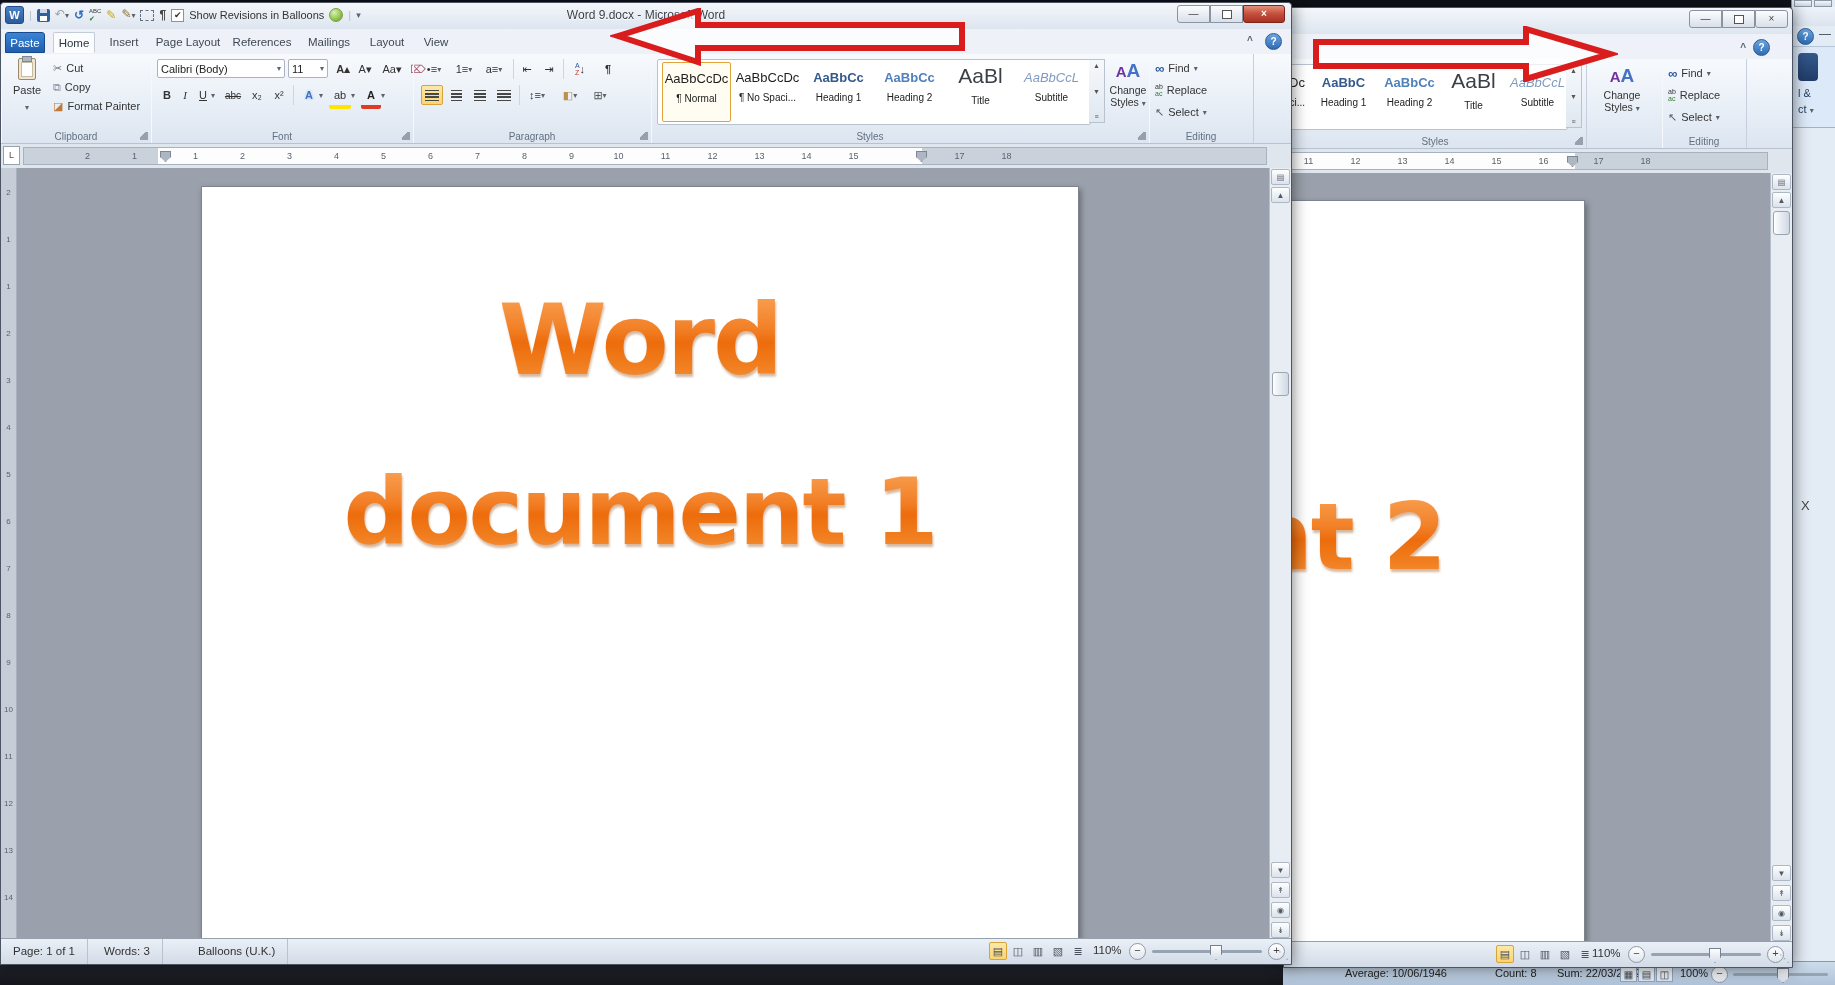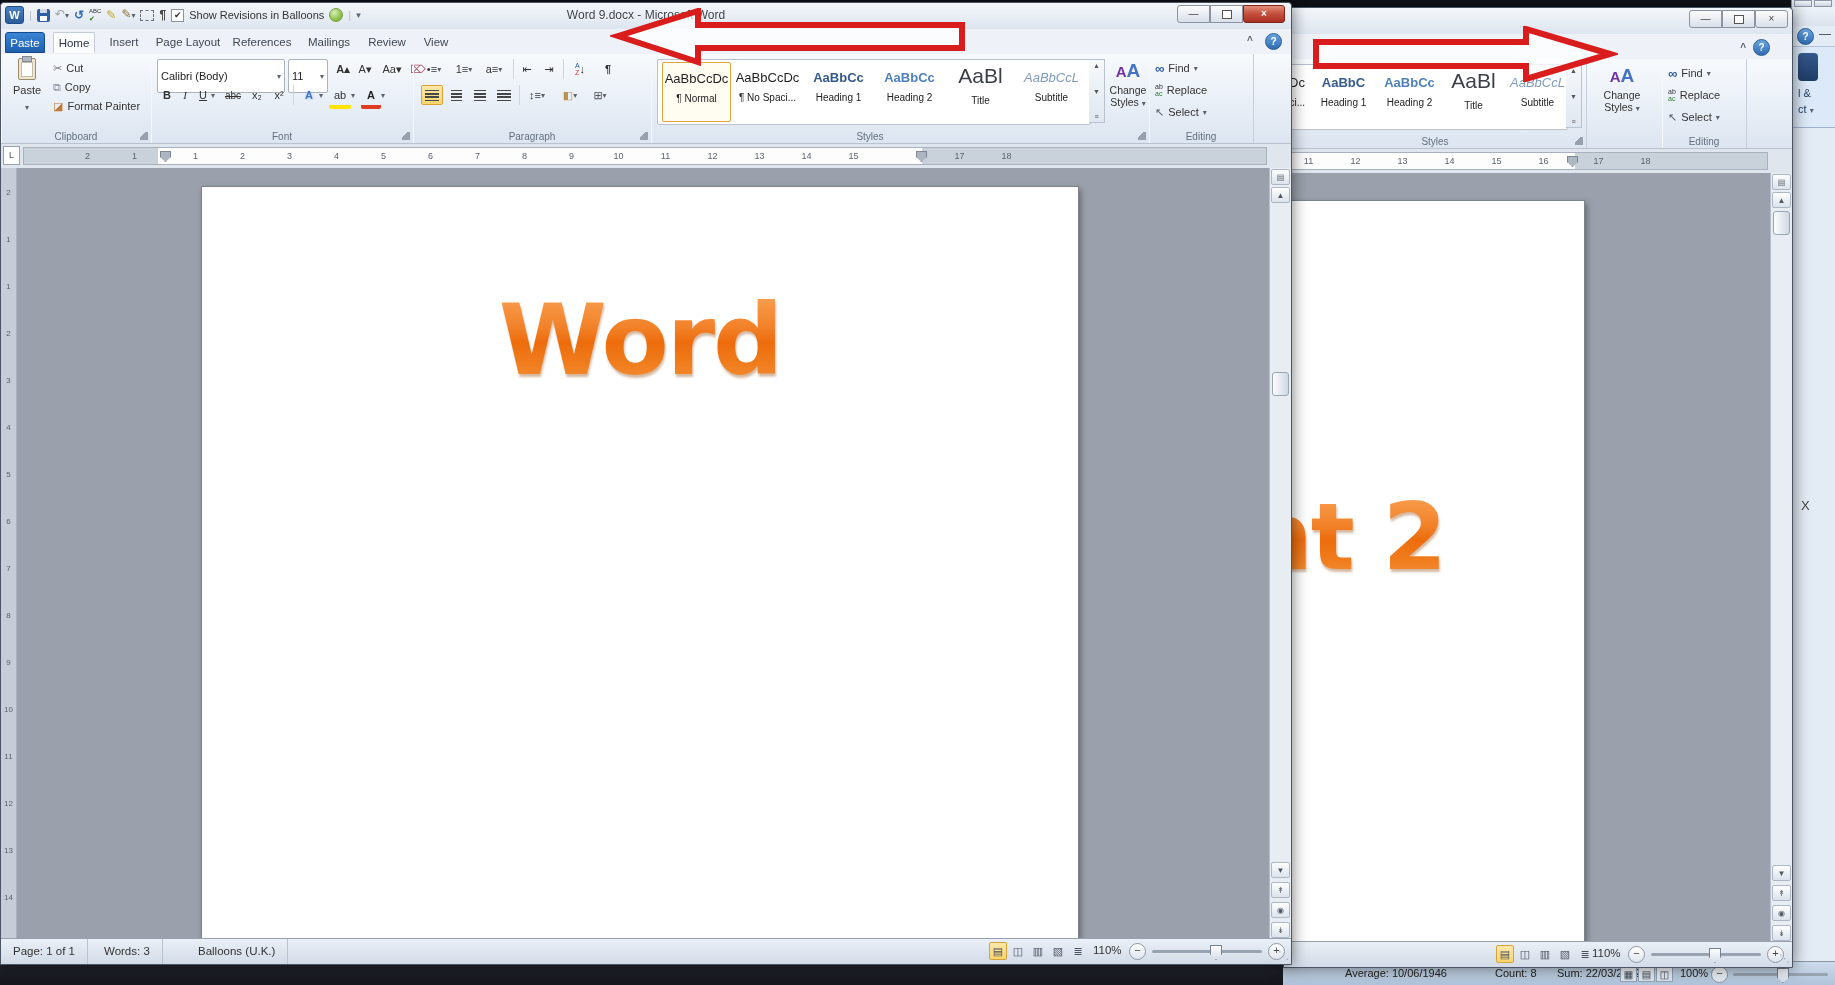--- a/index.html
+++ b/index.html
@@ -21,21 +21,21 @@
   .tabrow{position:absolute;left:0;right:0;height:25px;background:#eef2f8;border-bottom:1px solid #c9d2de}
   .tab{position:absolute;top:3px;height:21px;font-size:11.5px;color:#3f4753;text-align:center;line-height:21px}
   .tab.filetab{background:linear-gradient(#3a84d6,#1f5fae);color:#fff;border-radius:3px 3px 0 0;border:1px solid #174a8c;box-sizing:border-box}
   .tab.active{background:#fafcfe;border:1px solid #c4ccd8;border-bottom-color:#fafcfe;border-radius:2px 2px 0 0;box-sizing:border-box;color:#2f3640}
   
   .ribbon{position:absolute;left:0;right:0;height:89px;background:linear-gradient(#f7fafd,#e9eff7 55%,#dce5f0);border-bottom:1px solid #b9c3cf}
   .group{position:absolute;top:0;height:89px;border-right:1px solid #c6cfdb;box-shadow:1px 0 0 #f6f9fc inset}
   .grouplabel{position:absolute;bottom:1px;left:0;right:0;text-align:center;font-size:10px;color:#62707f}
   .dlg{position:absolute;bottom:3px;right:3px;width:7px;height:7px;border:1px solid #97a0ad;border-top:none;border-left:none;background:linear-gradient(135deg,transparent 40%,#97a0ad 41%)}
   .t{position:absolute;height:20px;display:flex;align-items:center;justify-content:center;font-size:11px;color:#333;border-radius:2px}
-  .combo{position:absolute;height:19px;background:#fff;border:1px solid #aab4c0;border-radius:2px;font-size:11px;color:#222;display:flex;align-items:center;padding:16px 3px;box-sizing:border-box}
+  .combo{position:absolute;height:19px;background:#fff;border:1px solid #aab4c0;border-radius:2px;font-size:11px;color:#222;display:flex;align-items:center;padding:8px 3px;box-sizing:border-box}
   .combo .dd{margin-left:auto}
   .dd{font-size:8px;color:#5a636e}
   .vsep{position:absolute;width:1px;background:#cdd5e0;top:5px;height:44px}
   .al{display:inline-block;width:14px;height:11px;background:repeating-linear-gradient(#474747 0 1.4px,transparent 1.4px 3.2px)}
   .t.on{background:linear-gradient(#fde8a9,#fbd56e);border:1px solid #d9a33c;box-sizing:border-box}
   .ub{text-decoration:underline}
   .strike{text-decoration:line-through;font-size:10px}
   .fx{color:#4472c4;font-weight:bold;text-shadow:0 0 3px #9cc3f0}
   .hl{border-bottom:4px solid #ffe400;line-height:10px}
   .fc{border-bottom:4px solid #e03b24;line-height:10px;color:#222;font-weight:bold}
@@ -290,21 +290,21 @@
       <span class="wbtn close1">×</span>
     </div>
   </div>
   <div class="tabrow" style="top:26px">
     <span class="tab filetab" style="left:4px;width:40px">Paste</span>
     <span class="tab active" style="left:52px;width:42px">Home</span>
     <span class="tab" style="left:100px;width:46px">Insert</span>
     <span class="tab" style="left:152px;width:70px">Page Layout</span>
     <span class="tab" style="left:228px;width:66px">References</span>
     <span class="tab" style="left:300px;width:56px">Mailings</span>
-    <span class="tab" style="left:362px;width:48px">Review</span>
+    <span class="tab" style="left:362px;width:48px">Layout</span>
     <span class="tab" style="left:416px;width:38px">View</span>
     <span class="abs chev" style="left:1246px;top:6px">^</span>
     <span class="helpbtn abs" style="left:1264px;top:4px">?</span>
   </div>
   <div class="ribbon" style="top:51px">
 
     <div class="group" style="left:0;width:150px">
       <div class="abs" style="left:6px;top:4px;width:40px;height:68px;text-align:center">
         <span class="papercolumn"></span>
         <div style="font-size:11px;color:#333">Paste</div>
@@ -520,20 +520,21 @@
         <span>8</span>
         <span>9</span>
         <span>10</span>
         <span>11</span>
         <span>12</span>
         <span>13</span>
         <span>14</span>
       </div>
     <div class="page" style="left:200px;top:18px;width:876px;bottom:0">
       <div class="wordart" style="top:96px;font-size:98px">Word</div>
+      <div class="wordart" style="top:272px;font-size:92px">document 1</div>
     </div>
     <div class="vscroll" style="right:0">
       <span class="sbtn" style="top:1px">▤</span>
       <span class="sbtn" style="top:19px">▲</span>
       <span class="sthumb" style="top:204px"></span>
       <span class="sbtn" style="bottom:61px">▼</span>
       <span class="sbtn" style="bottom:41px">↟</span>
       <span class="sbtn" style="bottom:21px">◉</span>
       <span class="sbtn" style="bottom:1px">↡</span>
     </div>

